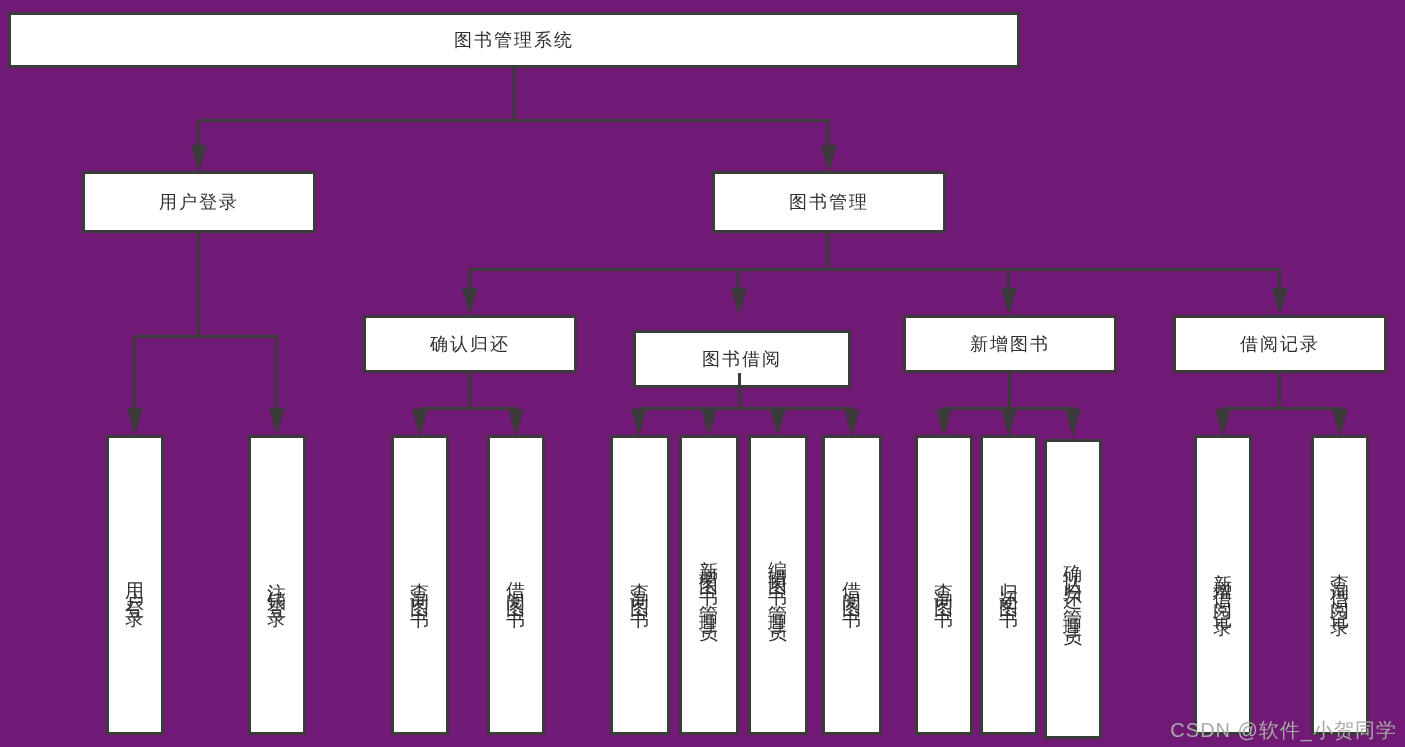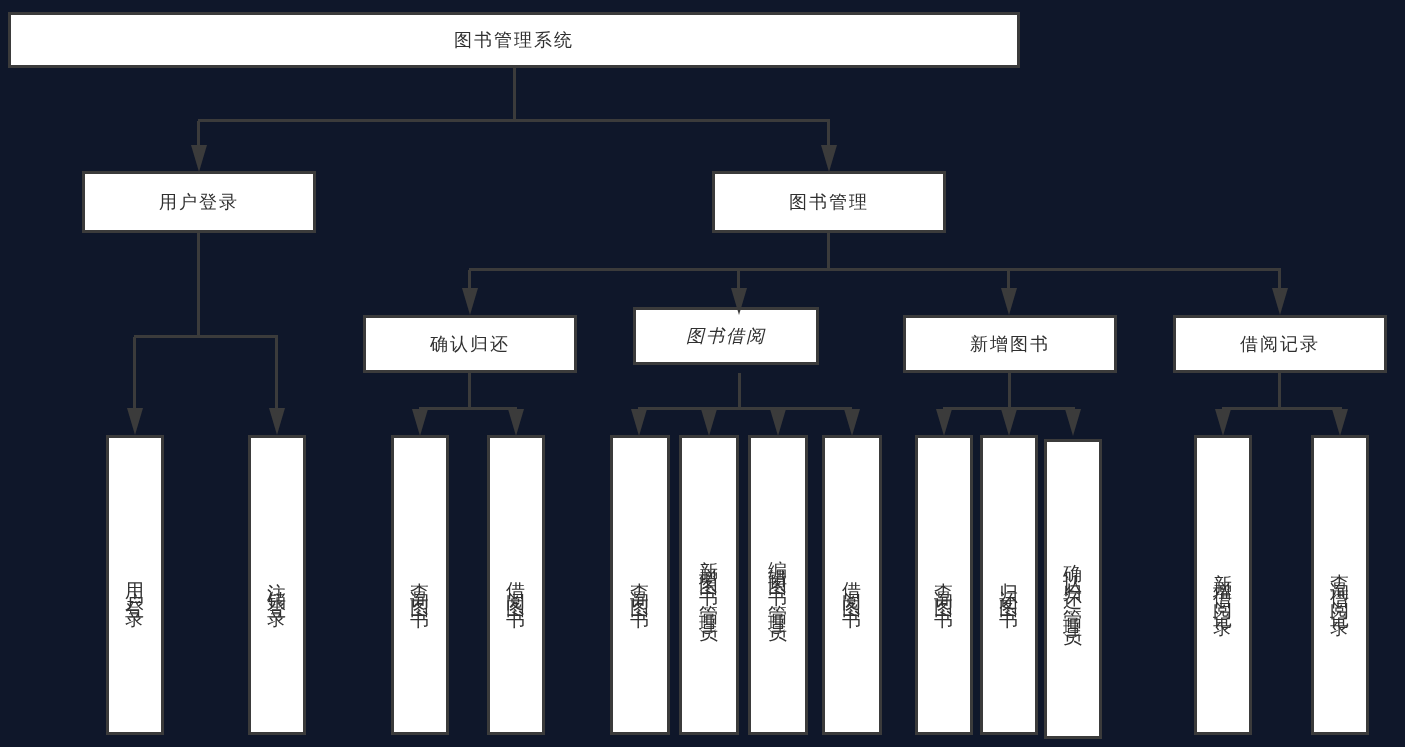--- a/index.html
+++ b/index.html
@@ -1,20 +1,20 @@
 <!DOCTYPE html>
 <html><head>
 <meta charset="utf-8">
 <style>
   html, body { margin: 0; padding: 0; background: #ffffff; }
   #canvas {
     position: relative;
     width: 1405px;
     height: 747px;
-    background: #0f172a;
+    background: #701a75;
     font-family: "Liberation Sans", "DejaVu Sans", sans-serif;
     overflow: hidden;
   }
   .box {
     position: absolute;
     background: #ffffff;
     border: 3px solid #3b3b3b;
     box-sizing: border-box;
     display: flex;
     align-items: center;
@@ -63,21 +63,21 @@
   <div class="box hbox" style="left:82px; top:171px; width:234px; height:62px;">
     <span>用户登录</span>
   </div>
   <div class="box hbox" style="left:712px; top:171px; width:234px; height:62px;">
     <span>图书管理</span>
   </div>
 
   <div class="box hbox" style="left:363px; top:315px; width:214px; height:58px;">
     <span>确认归还</span>
   </div>
-  <div class="box hbox" style="left:633px; top:307px; width:186px; height:58px;font-style:italic;">
+  <div class="box hbox" style="left:633px; top:330px; width:218px; height:58px;">
     <span>图书借阅</span>
   </div>
   <div class="box hbox" style="left:903px; top:315px; width:214px; height:58px;">
     <span>新增图书</span>
   </div>
   <div class="box hbox" style="left:1173px; top:315px; width:214px; height:58px;">
     <span>借阅记录</span>
   </div>
 
   <div class="box vbox" style="left:106px; top:435px; width:58px; height:300px;">
@@ -165,14 +165,15 @@
   <div class="hline" style="left:943px;  top:407px; width:132px;"></div>
   <div class="arrow" style="left:936px;  top:409px;"></div>
   <div class="arrow" style="left:1001px; top:409px;"></div>
   <div class="arrow" style="left:1065px; top:409px;"></div>
 
   <div class="vline" style="left:1278px; top:373px; height:36px;"></div>
   <div class="hline" style="left:1222px; top:407px; width:120px;"></div>
   <div class="arrow" style="left:1215px; top:409px;"></div>
   <div class="arrow" style="left:1332px; top:409px;"></div>
 
+  <div class="watermark">CSDN @软件_小贺同学</div>
 
 </div>
 
 </body></html>

